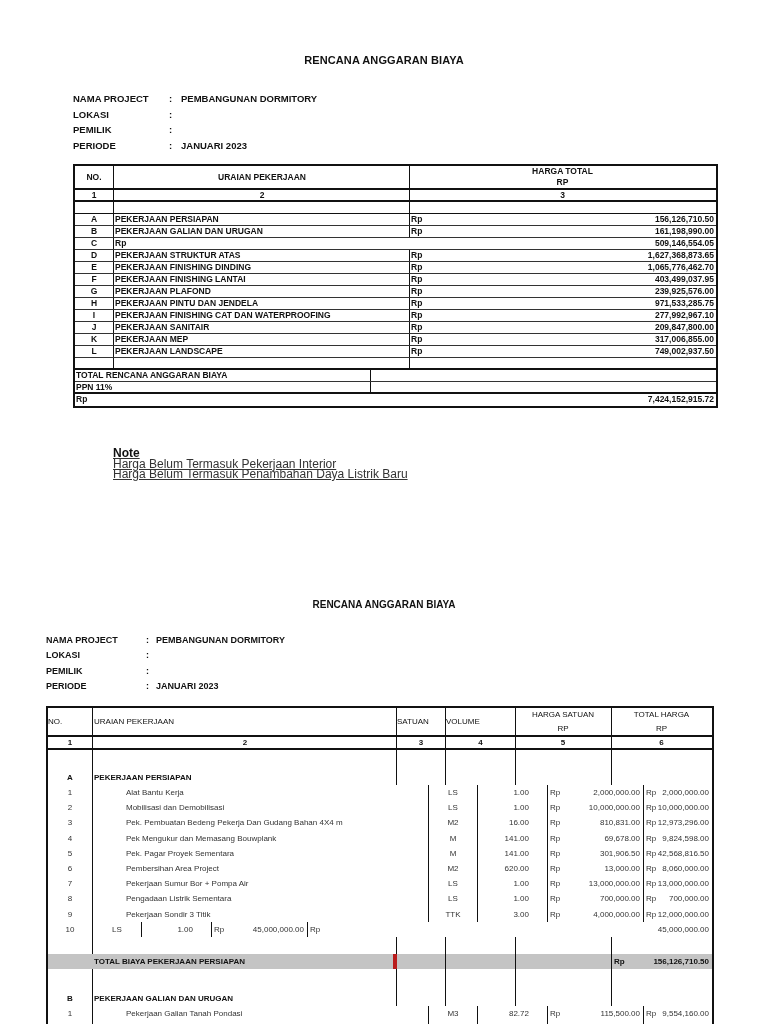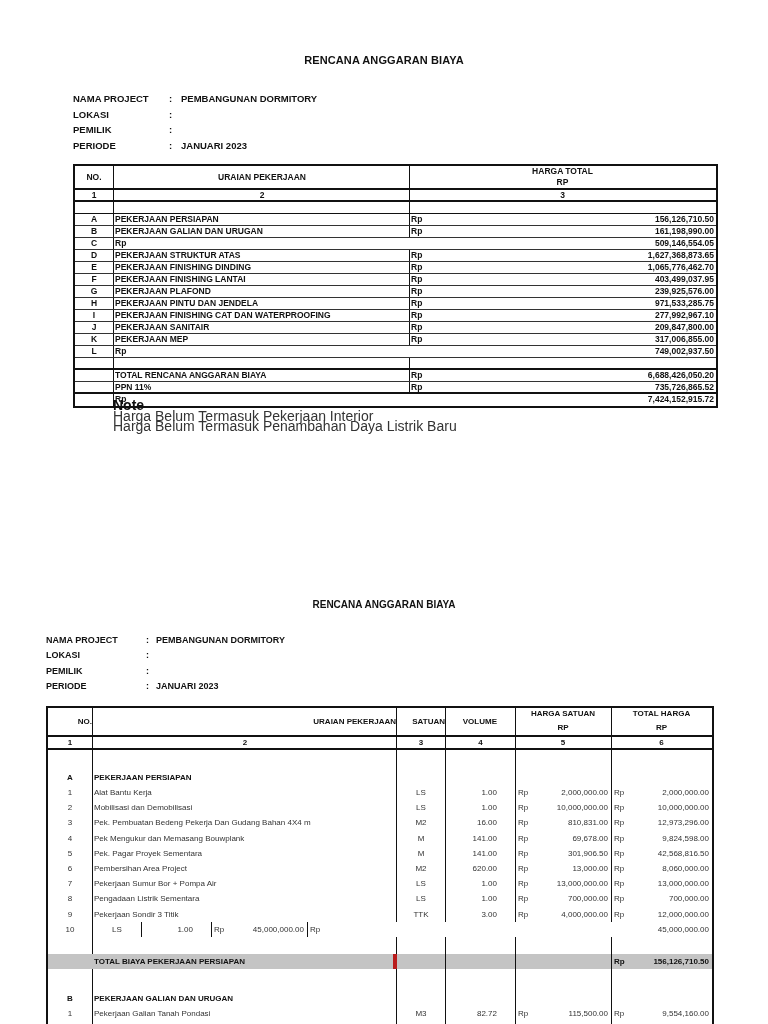--- a/index.html
+++ b/index.html
@@ -19,50 +19,50 @@
   .t1 .chg { flex:1; display:flex; justify-content:space-between; padding:0 2px 0 1px; }
   .t1 .hdr { height:24px; border-bottom:2px solid #111; }
   .t1 .hdr .c { display:flex; align-items:center; justify-content:center; font-size:8.5px; }
   .t1 .hdr .chg { flex-direction:column; justify-content:center; align-items:center; line-height:11px; }
   .t1 .num { height:12px; line-height:11px; border-bottom:2px solid #111; }
   .t1 .num .c { text-align:center; }
   .t1 .num .chg { justify-content:center; }
   .t1 .blank { height:12px; border-bottom:1px solid #111; }
   .t1 .item { height:12px; line-height:11.5px; border-bottom:1px solid #333; }
   .t1 .blank2 { height:12px; border-bottom:2px solid #111; }
-  .t1 .tot { height:12px; line-height:11px; border-bottom:1px solid #333; }
+  .t1 .tot { height:12px; line-height:11px; border-bottom:1px solid #333;flex-direction:column; }
   .t1 .tot.thick { border-bottom:2px solid #111; }
   .t1 .tot.last { border-bottom:none; }
-  .note { left:113px; top:400px; font-size:14px; line-height:10.5px; color:#333; }
+  .note { left:113px; top:448px; font-size:12px; line-height:10.5px; color:#333;text-decoration:underline; }
   .note .nt { font-weight:bold; color:#111; }
   
   .title2 { left:0; width:768px; top:599px; text-align:center; font-weight:bold; font-size:10px; }
   .meta2 { left:46px; top:633px; font-size:9px; font-weight:bold; }
   .meta2 .row { height:15.3px; line-height:15.3px; display:flex; }
   .meta2 .lbl { width:100px; }
   .meta2 .colon { width:10px; }
   .t2 { left:46px; top:706px; width:668px; height:330px; border-left:2px solid #111; border-right:2px solid #111; border-top:2px solid #111; box-sizing:border-box; }
   .t2 .r { display:flex; box-sizing:border-box; position:relative; }
   .t2 .c { box-sizing:border-box; font-size:8px; overflow:hidden; white-space:nowrap; }
   .t2 .w1 { width:45px; border-right:1px solid #111; text-align:center; }
   .t2 .w2 { width:304px; border-right:1px solid #111; padding-left:1px; }
   .t2 .w3 { width:49px; border-right:1px solid #111; text-align:center; }
   .t2 .w4 { width:70px; border-right:1px solid #111; text-align:right; padding-right:18px; }
   .t2 .w5 { width:96px; border-right:1px solid #111; display:flex; justify-content:space-between; padding:0 3px 0 2px; }
   .t2 .w6 { flex:1; display:flex; justify-content:space-between; padding:0 3px 0 2px; }
   .t2 .hdr { height:29px; border-bottom:2px solid #111; }
-  .t2 .hdr .c { display:flex; align-items:center; justify-content:flex-end; font-weight:bold; font-size:8px; }
+  .t2 .hdr .c { display:flex; align-items:center; justify-content:flex-start; font-weight:normal; font-size:8px; }
   .t2 .hdr .stack { flex-direction:column; line-height:14px; }
   .t2 .num { height:13px; line-height:12px; border-bottom:2px solid #111; }
   .t2 .num .c { text-align:center; font-weight:bold; justify-content:center; }
   .t2 .sp { height:20px; }
   .t2 .sec { height:15px; line-height:15px; }
   .t2 .sec .c { font-weight:bold; }
   .t2 .it { height:15.2px; line-height:15.2px; color:#333; }
-  .t2 .it .w2 { padding-left:1px; }
+  .t2 .it .w2 { padding-left:1px;margin-left:32px; }
   .t2 .sp2 { height:17px; }
   .t2 .total { height:15px; line-height:15px; background:#c4c4c4; }
   .t2 .total .c { font-weight:bold; border-right-color:transparent; }
   .t2 .total .w2 { border-right:4px solid #b91c1c; }
   .t2 .sp3 { height:22px; }
 </style>
 </head>
 <body>
 
 <div class="abs title1">RENCANA ANGGARAN BIAYA</div>
@@ -192,20 +192,21 @@
   <div class="r item">
     <div class="c cno">K</div>
     <div class="c cur">PEKERJAAN MEP</div>
     <div class="c chg">
         <span>Rp</span>
         <span>317,006,855.00</span>
       </div>
   </div>
   <div class="r item">
     <div class="c cno">L</div>
+    <div class="c cur">PEKERJAAN LANDSCAPE</div>
     <div class="c chg">
         <span>Rp</span>
         <span>749,002,937.50</span>
       </div>
   </div>
 
   <div class="r blank2">
     <div class="c cno"></div>
       <div class="c cur"></div>
       <div class="c chg"></div>

